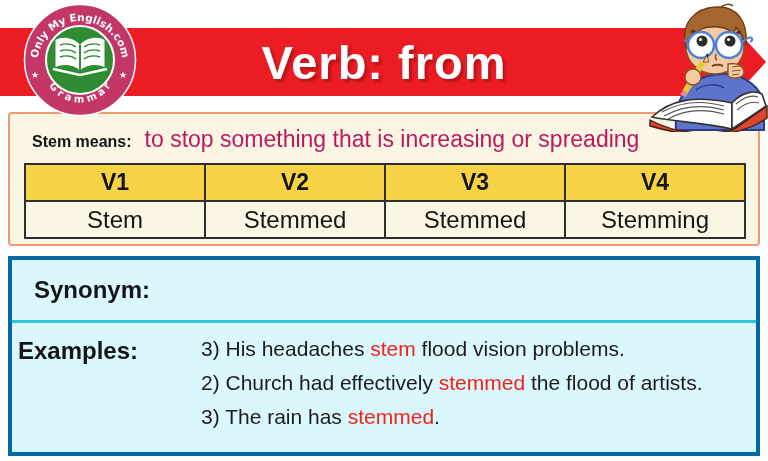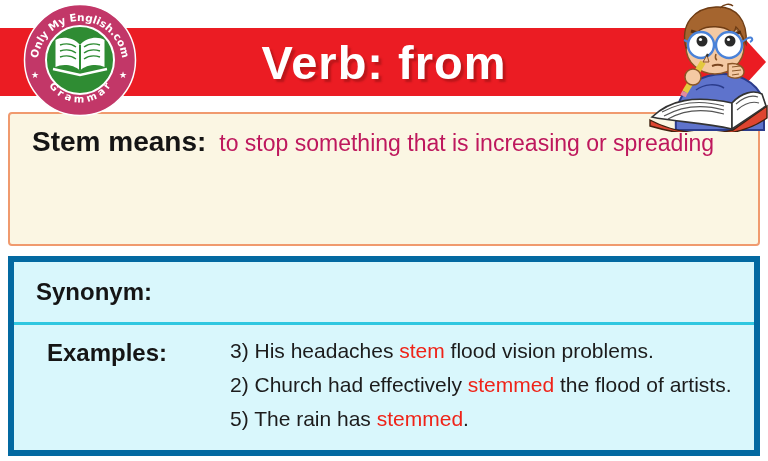--- a/index.html
+++ b/index.html
@@ -23,43 +23,43 @@
   .logo{position:absolute;left:23px;top:3px;width:114px;height:114px;z-index:5;}
   
   .character{position:absolute;left:636px;top:0;width:132px;height:132px;z-index:6;}
   
   .meaning-box{
     position:absolute;left:8px;top:112px;width:752px;height:134px;
     box-sizing:border-box;border:2px solid #F09A6E;border-radius:4px;
     background:#FBF6E3;z-index:2;
   }
   .meaning-line{position:absolute;left:22px;top:12px;white-space:nowrap;}
-  .meaning-line .lbl{font-weight:700;font-size:28px;color:#151515;}
+  .meaning-line .lbl{font-weight:700;font-size:16px;color:#151515;}
   .meaning-line .txt{font-size:23px;color:#be185d;margin-left:13px;}
   table.verbs{
     position:absolute;left:14px;top:49px;width:722px;height:70px;
     border-collapse:collapse;table-layout:fixed;
   }
   table.verbs th,table.verbs td{
     border:2px solid #2f2f2f;text-align:center;vertical-align:middle;
     color:#151515;padding:0;
   }
   table.verbs th{background:#F6D344;font-size:23px;font-weight:700;height:35px;}
   table.verbs td{background:#FBF6E3;font-size:24px;font-weight:400;height:35px;}
   
   .cyan-box{
     position:absolute;left:8px;top:256px;width:752px;height:200px;
-    box-sizing:border-box;border:6px solid #0369a1;background:#D9F7FC;z-index:2;
+    box-sizing:border-box;border:4px solid #0369a1;background:#D9F7FC;z-index:2;
   }
   .syn-row{height:60px;display:flex;align-items:center;}
   .syn-row .lbl{font-weight:700;font-size:24px;color:#151515;padding-left:22px;width:148px;flex:none;}
   .syn-row .val{font-size:22px;color:#1c1c1c;}
   .divider{height:3px;background:#30C7E0;}
   .ex-row{display:flex;padding-top:9px;}
-  .ex-row .lbl{font-weight:700;font-size:24px;color:#151515;padding-left:33px;width:153px;flex:none;padding-top:5px;}
+  .ex-row .lbl{font-weight:700;font-size:24px;color:#151515;padding-left:6px;width:153px;flex:none;padding-top:5px;}
   .ex-list{flex:1;font-size:21px;color:#1c1c1c;line-height:34px;padding-left:30px;}
   .ex-list .hl{color:#EF2318;}
 </style>
 </head>
 <body>
 
 <div class="banner">
   <h1>Verb: from</h1>
 </div>
 
@@ -133,28 +133,44 @@
     <path d="M96,103 C106,92 118,90 126,94 L130,106 L96,129 Z" fill="#ffffff" stroke="#333333" stroke-width="1.6"></path>
     <path d="M26,112 C44,102 66,100 88,106 M28,116 C46,106 66,104 88,110 M32,119 C48,110 66,108 88,114" stroke="#555555" stroke-width="1.1" fill="none"></path>
     <path d="M100,104 C108,97 116,95 122,97 M101,110 C109,103 116,101 123,103" stroke="#555555" stroke-width="1.1" fill="none"></path>
   </g>
 </svg>
 
 <div class="meaning-box">
   <div class="meaning-line">
     <span class="lbl">Stem means:</span><span class="txt">to stop something that is increasing or spreading</span>
   </div>
+  <table class="verbs">
+    <tbody>
+      <tr>
+          <th>V1</th>
+          <th>V2</th>
+          <th>V3</th>
+          <th>V4</th>
+        </tr>
+      <tr>
+          <td>Stem</td>
+          <td>Stemmed</td>
+          <td>Stemmed</td>
+          <td>Stemming</td>
+        </tr>
+    </tbody>
+  </table>
 </div>
 
 <div class="cyan-box">
   <div class="syn-row">
     <span class="lbl">Synonym:</span>
   </div>
   <div class="divider"></div>
   <div class="ex-row">
     <span class="lbl">Examples:</span>
     <div class="ex-list">
         <div><span>3) His headaches </span><span class="hl">stem</span><span> flood vision problems.</span></div>
         <div><span>2) Church had effectively </span><span class="hl">stemmed</span><span> the flood of artists.</span></div>
-        <div><span>5) The rain has </span><span class="hl">stemmed</span><span>.</span></div>
+        <div><span>3) The rain has </span><span class="hl">stemmed</span><span>.</span></div>
       </div>
   </div>
 </div>
 
 </body></html>

